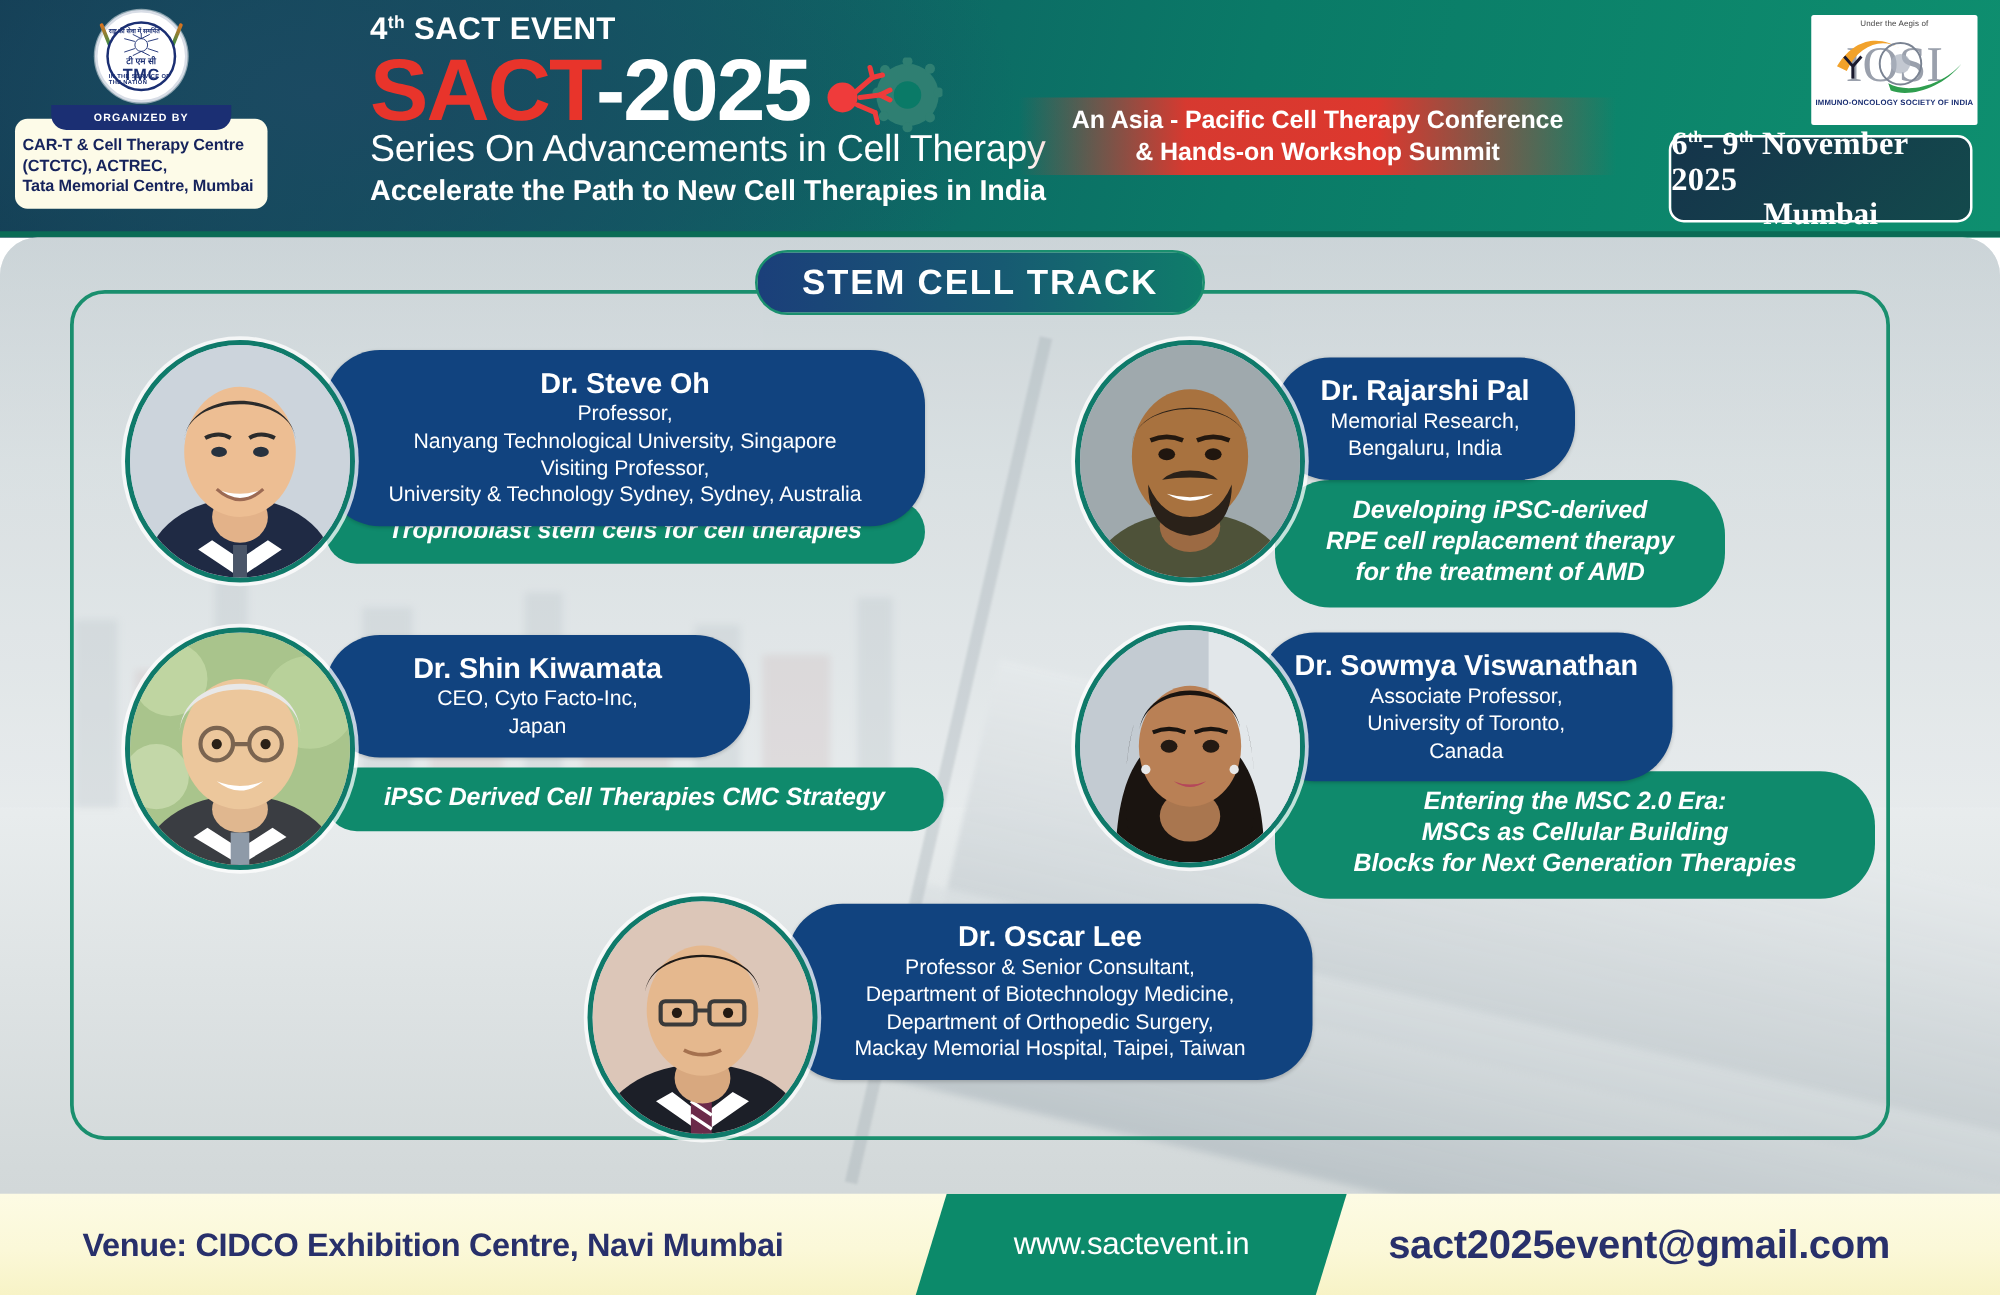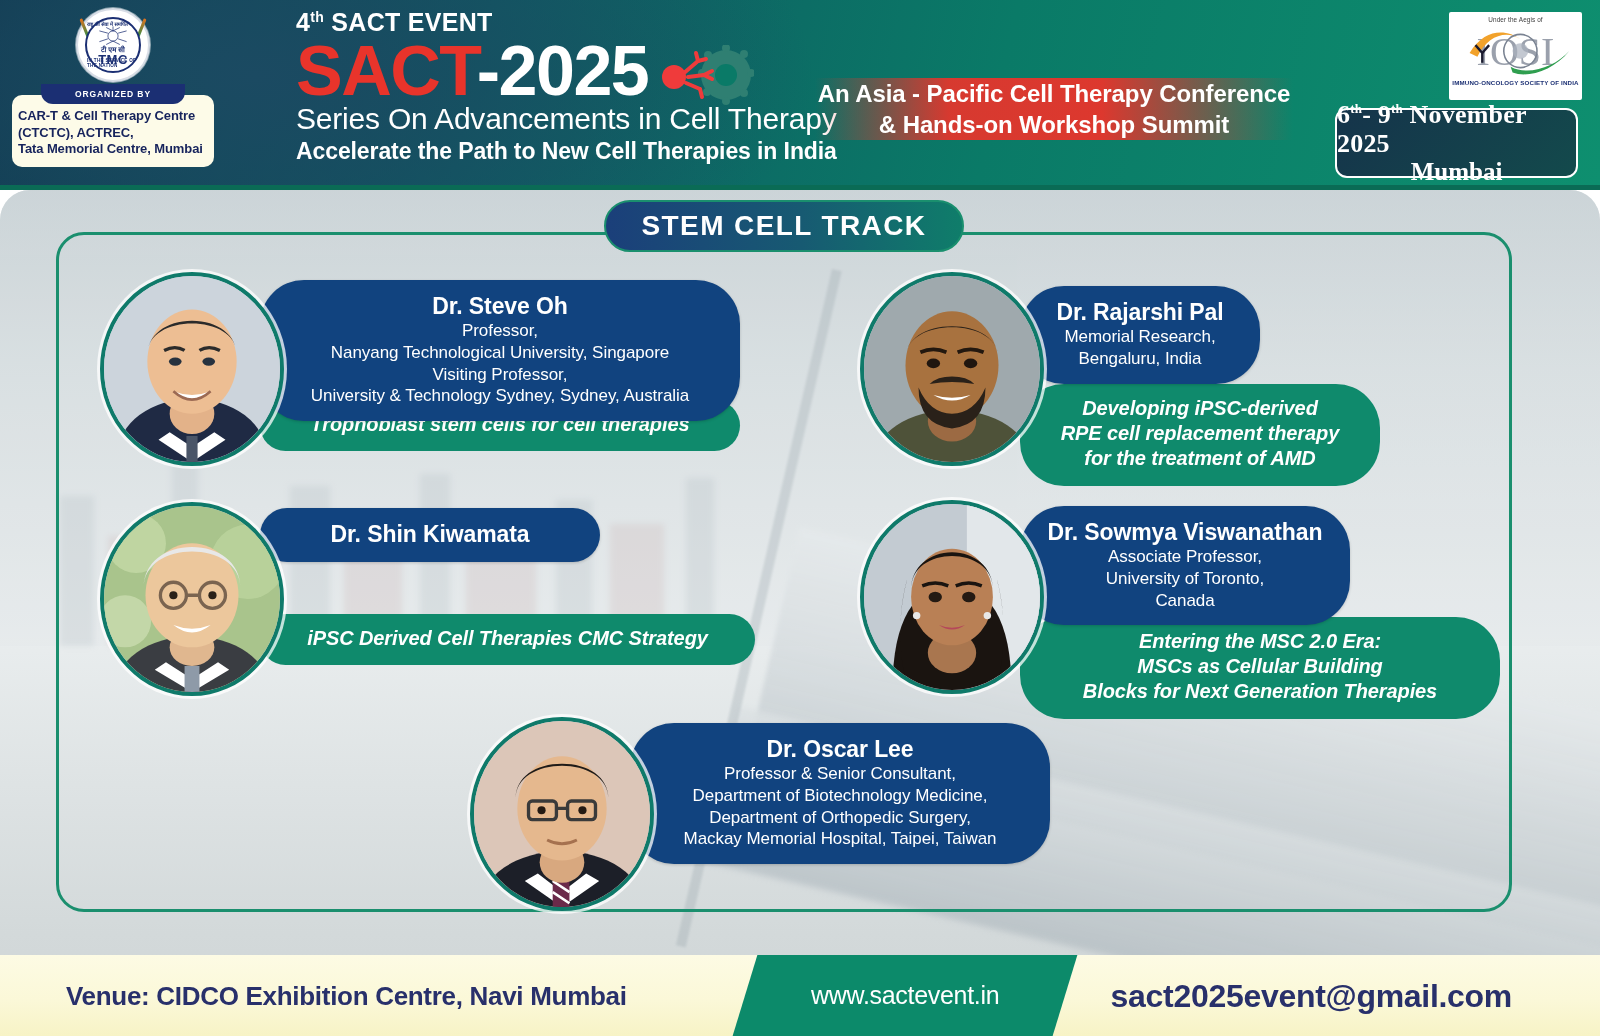--- a/index.html
+++ b/index.html
@@ -67,21 +67,21 @@
   .sact-big .wht { color: #ffffff; }
   .cellmark { margin-left: 10px; margin-top: 6px; }
   .sub1 { color: #ffffff; font-size: 30px; font-weight: 400; letter-spacing: -.2px; line-height: 1.12; margin-top: -4px; }
   .sub2 { color: #ffffff; font-size: 23px; font-weight: 700; letter-spacing: -.1px; line-height: 1.15; margin-top: 2px; }
 
   
   .red-banner {
     position: absolute; left: 815px; top: 78px; width: 478px; height: 62px;
     background: linear-gradient(90deg, rgba(232,52,43,0) 0%, rgba(232,52,43,.92) 28%, rgba(232,52,43,.95) 60%, rgba(232,52,43,0) 100%);
     display: flex; flex-direction: column; align-items: center; justify-content: center;
-    color: #ffffff; font-size: 24px; font-weight: 700; line-height: 1.3; letter-spacing: -.1px;
+    color: #ffffff; font-size: 20px; font-weight: 700; line-height: 1.3; letter-spacing: -.1px;
   }
 
   
   .iosi { position: absolute; right: 18px; top: 12px; width: 133px; height: 88px;
     background: #ffffff; border-radius: 2px; padding: 4px 3px; text-align: center; overflow: hidden; }
   .iosi .aegis { font-size: 6.4px; color: #3c3c3c; letter-spacing: .1px; }
   .iosi .art { position: relative; height: 56px; }
   .iosi .art .letters { position: absolute; inset: 0; display: flex; align-items: center; justify-content: space-around;
      font-size: 40px; color: #9aa0ac; font-family: "Liberation Serif", serif; font-weight: 400; }
   .iosi .name { font-size: 6.2px; color: #1b2f73; font-weight: 700; letter-spacing: .15px; }
@@ -392,20 +392,22 @@
               <circle cx="61" cy="48" r="7"></circle>
               <path d="M47 48 L54 48"></path>
           </g>
           <circle cx="40" cy="48" r="2.2" fill="#2a2118"></circle>
           <circle cx="61" cy="48" r="2.2" fill="#2a2118"></circle>
           <path d="M40 64 Q50 72 60 64 Q50 68 40 64 Z" fill="#ffffff"></path>
         </svg>
       </div>
       <div class="namebox" style="left:160px; top:6px; width:340px;">
         <div class="nm">Dr. Shin Kiwamata</div>
+        <div class="af" style="white-space:pre-line">CEO, Cyto Facto-Inc,
+Japan</div>
       </div>
       <div class="topicbox" style="left:160px; top:112px; width:495px;">
         <span style="white-space:pre-line">iPSC Derived Cell Therapies CMC Strategy</span>
       </div>
     </div>
 
     <div class="card" style="left:860px; top:310px; width:640px; height:205px;">
       <div class="photo">
         <svg viewBox="0 0 100 100" preserveAspectRatio="xMidYMid slice">
           <rect width="100" height="100" fill="#c3cbd2"></rect>
@@ -418,21 +420,21 @@
           <path d="M74 40 C80 62, 78 84, 74 98 C80 76, 78 54, 74 40 Z" fill="#1a1410"></path>
           <ellipse cx="41" cy="50" rx="3.6" ry="2.8" fill="#241a13"></ellipse>
           <ellipse cx="59" cy="50" rx="3.6" ry="2.8" fill="#241a13"></ellipse>
           <path d="M34 44 Q41 41 48 44" stroke="#1a1410" stroke-width="1.8" fill="none"></path>
           <path d="M52 44 Q59 41 66 44" stroke="#1a1410" stroke-width="1.8" fill="none"></path>
           <path d="M43 65 Q50 70 57 65 Q50 68 43 65 Z" fill="#b5475a"></path>
           <circle cx="31" cy="60" r="2" fill="#e8e8e8"></circle>
           <circle cx="69" cy="60" r="2" fill="#e8e8e8"></circle>
         </svg>
       </div>
-      <div class="namebox" style="left:160px; top:6px; width:330px;">
+      <div class="namebox" style="left:148px; top:6px; width:330px;">
         <div class="nm">Dr. Sowmya Viswanathan</div>
         <div class="af" style="white-space:pre-line">Associate Professor,
 University of Toronto,
 Canada</div>
       </div>
       <div class="topicbox" style="left:160px; top:117px; width:480px;">
         <span style="white-space:pre-line">Entering the MSC 2.0 Era:
 MSCs as Cellular Building
 Blocks for Next Generation Therapies</span>
       </div>

